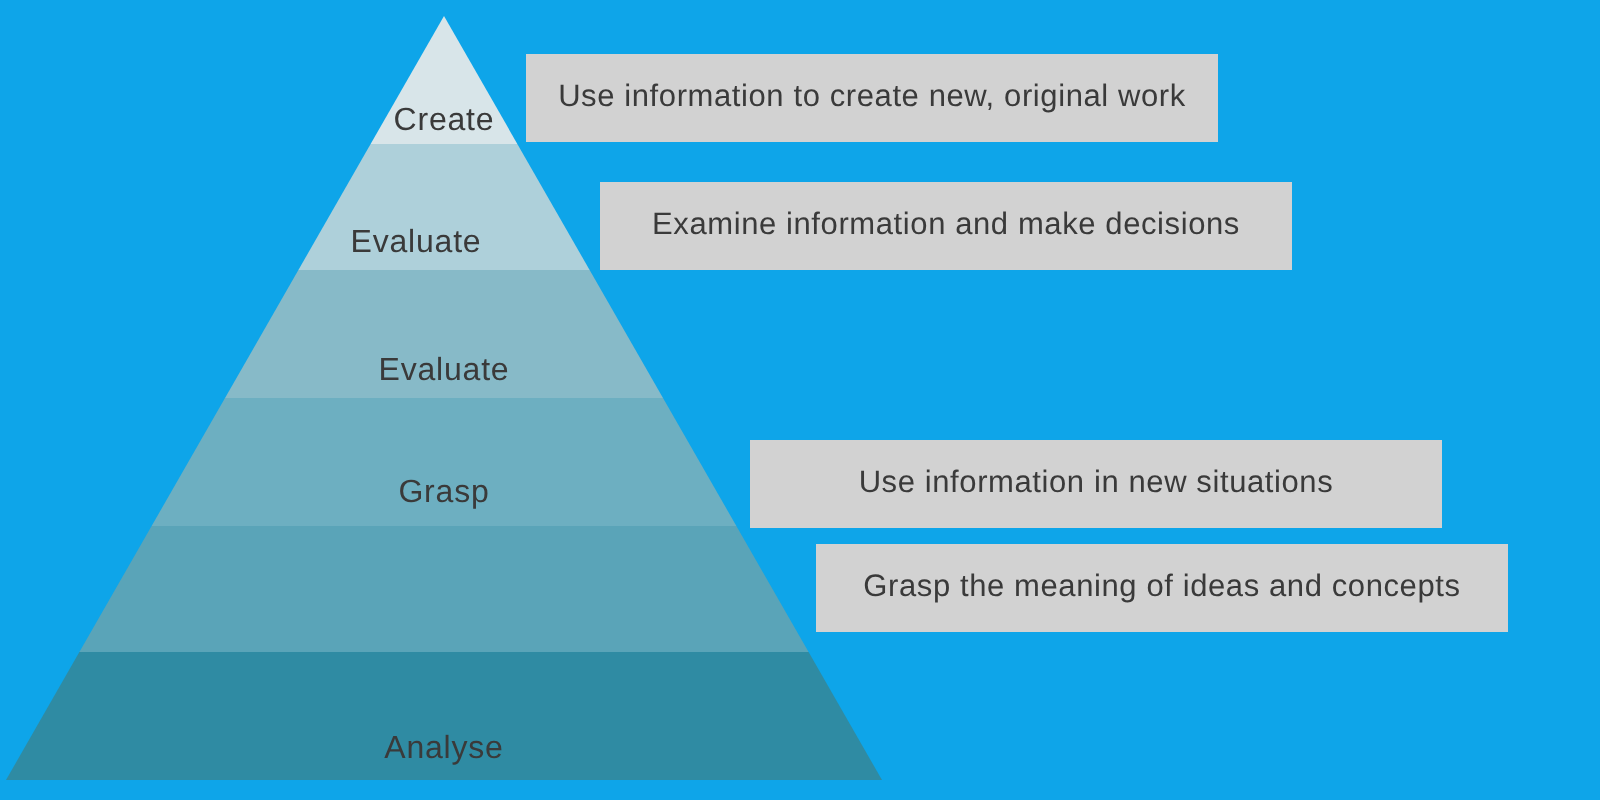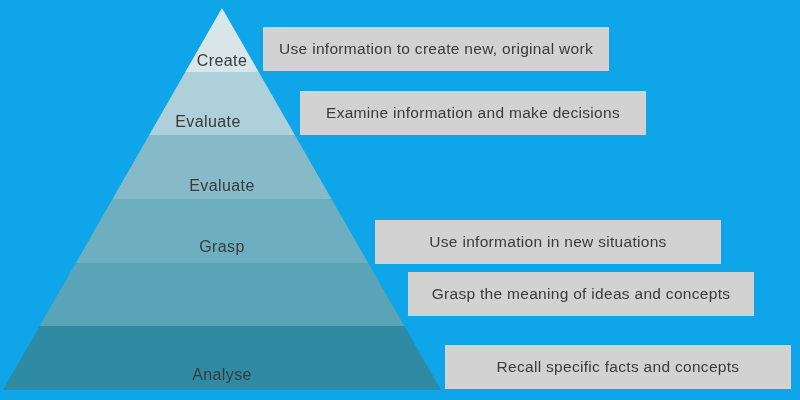--- a/index.html
+++ b/index.html
@@ -91,17 +91,14 @@
   </div>
   <div class="desc-box box-2" style="background: rgb(210, 210, 210);">
     <span>Examine information and make decisions</span>
   </div>
   <div class="desc-box box-4" style="background: rgb(210, 210, 210);">
     <span>Use information in new situations</span>
   </div>
   <div class="desc-box box-5" style="background: rgb(210, 210, 210);">
     <span>Grasp the meaning of ideas and concepts</span>
   </div>
-  <div class="desc-box box-6" style="background: rgb(210, 210, 210);">
-    <span>Recall specific facts and concepts</span>
-  </div>
 
 </div>
 
 </body></html>

